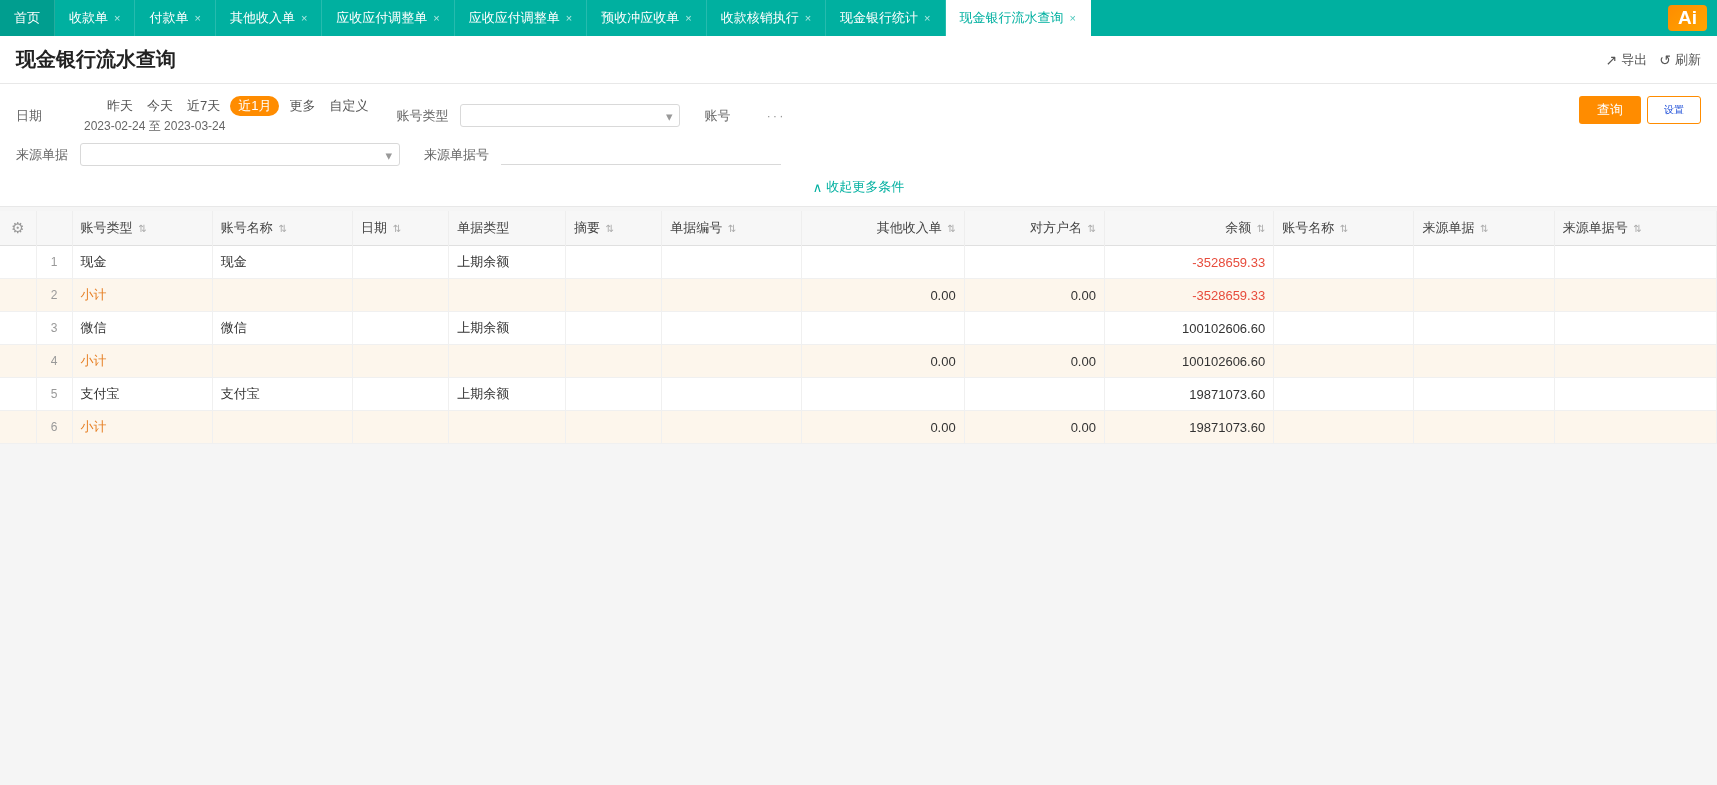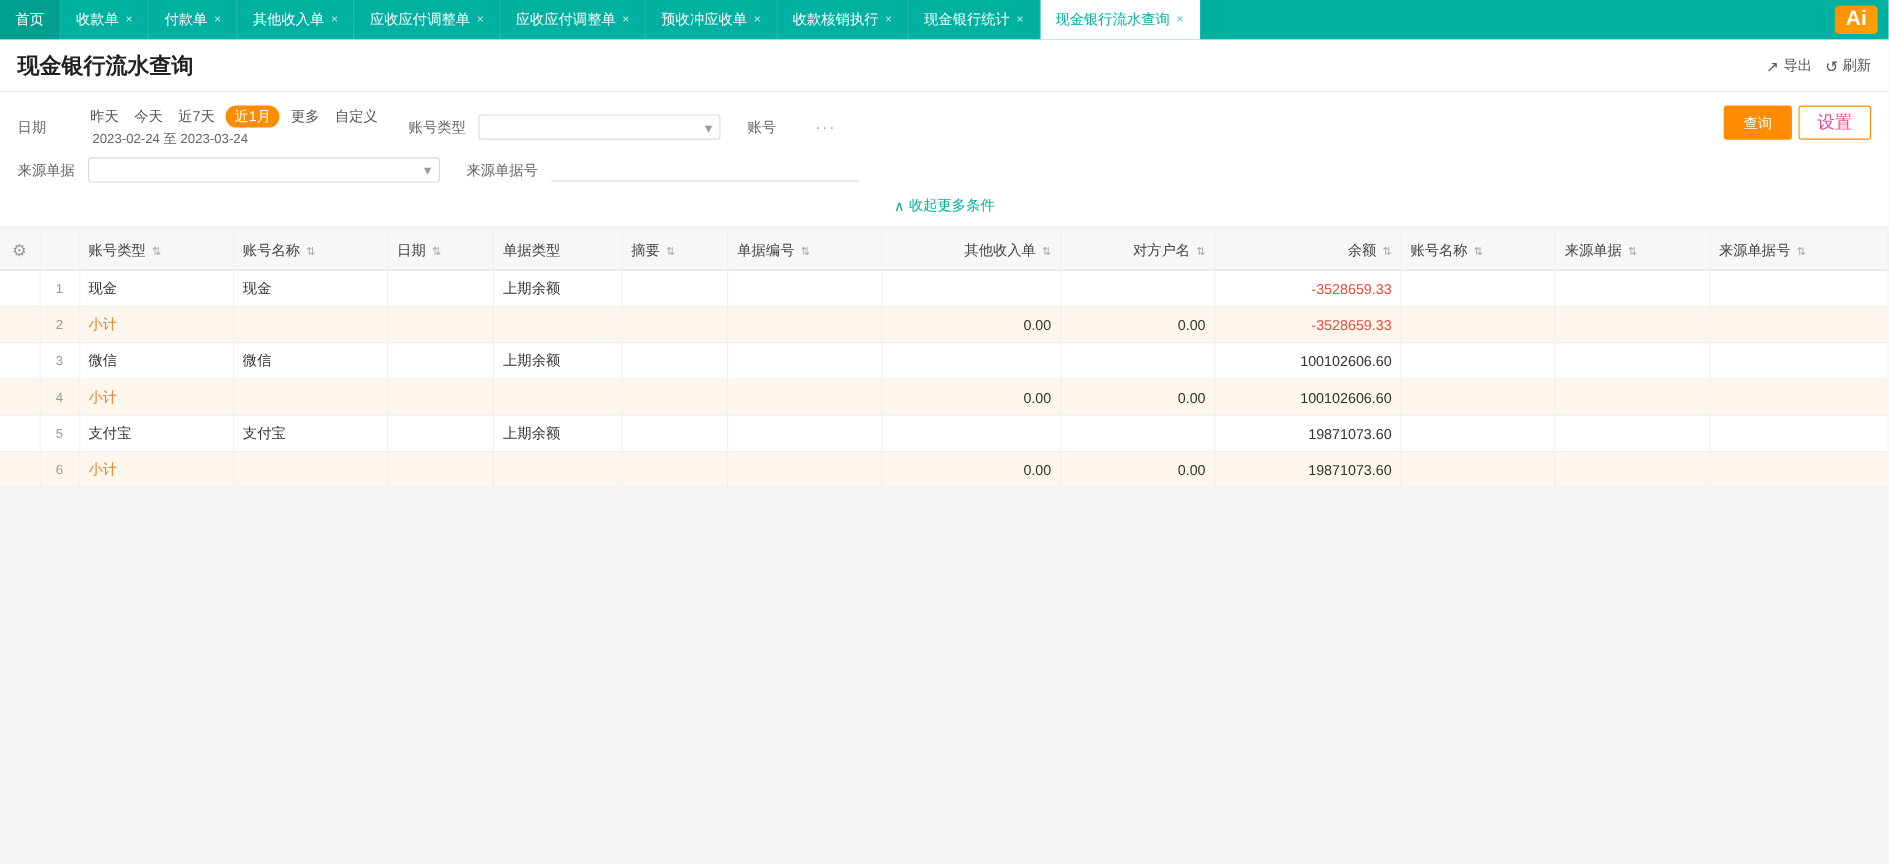--- a/index.html
+++ b/index.html
@@ -93,20 +93,21 @@
       color: #666;
       font-size: 13px;
       white-space: nowrap;
       margin-right: 6px;
       min-width: 50px;
     }
     .date-options {
       display: flex;
       align-items: center;
       gap: 6px;
+      margin-left: 25px;
     }
     .date-option {
       color: #555;
       cursor: pointer;
       font-size: 13px;
       padding: 1px 4px;
     }
     .date-option.active {
       background: #ff8c00;
       color: #fff;
@@ -162,26 +163,26 @@
       background: #ff8c00;
       color: #fff;
       border: none;
       border-radius: 3px;
       padding: 5px 18px;
       cursor: pointer;
       font-size: 13px;
     }
     .settings-btn {
       background: #fff;
-      color: #ec4899;
+      color: #1d4ed8;
       border: 1px solid #ff8c00;
       border-radius: 3px;
       padding: 4px 16px;
       cursor: pointer;
-      font-size: 16px;
+      font-size: 10px;
     }
     .btn-group {
       display: flex;
       flex-direction: row;
       gap: 6px;
       margin-left: auto;
     }
 
     .collapse-bar {
       text-align: center;

